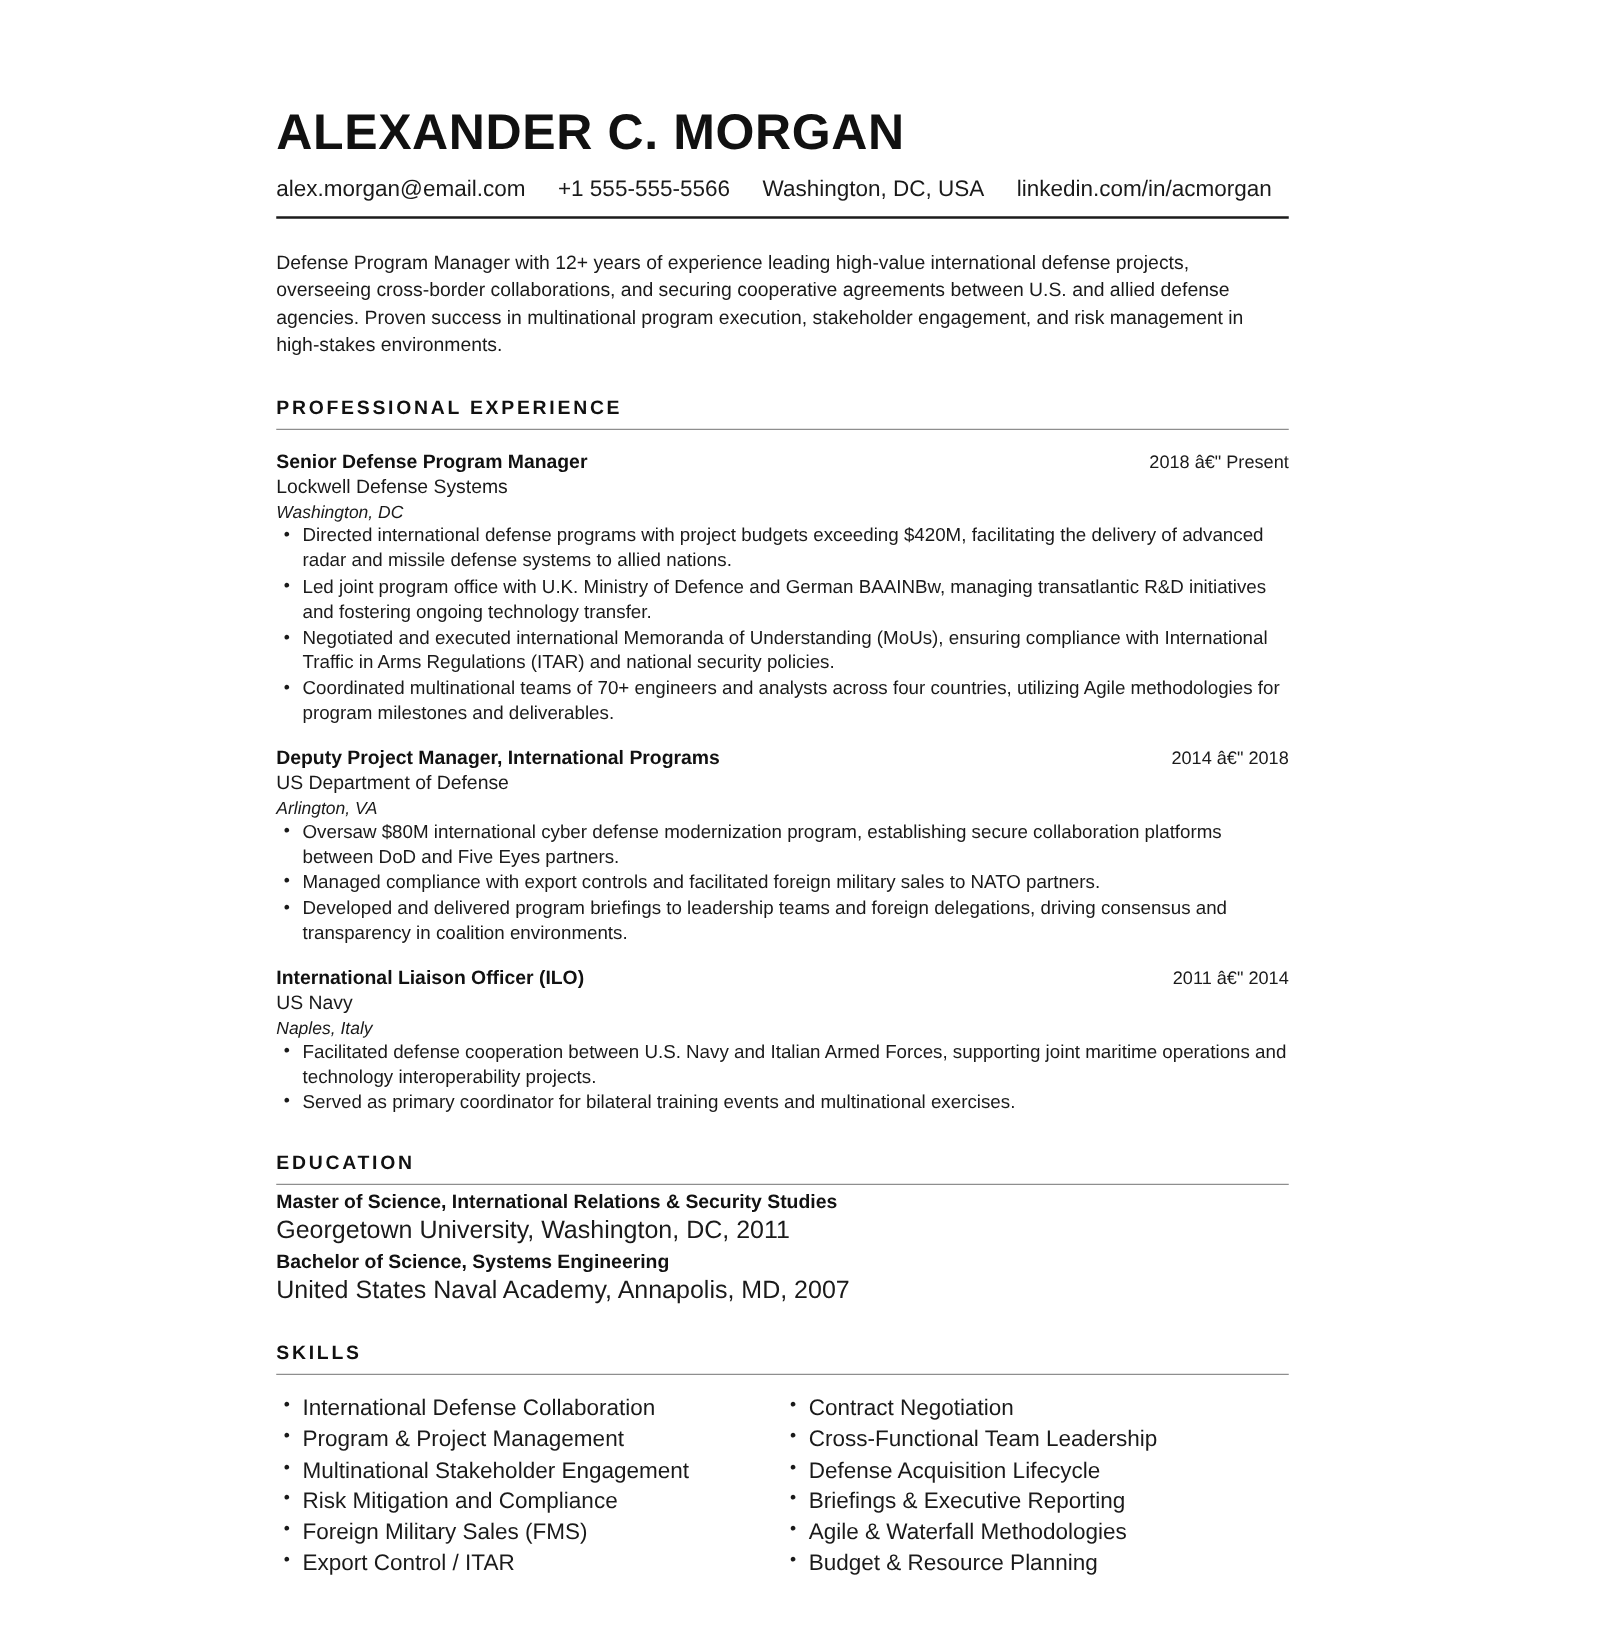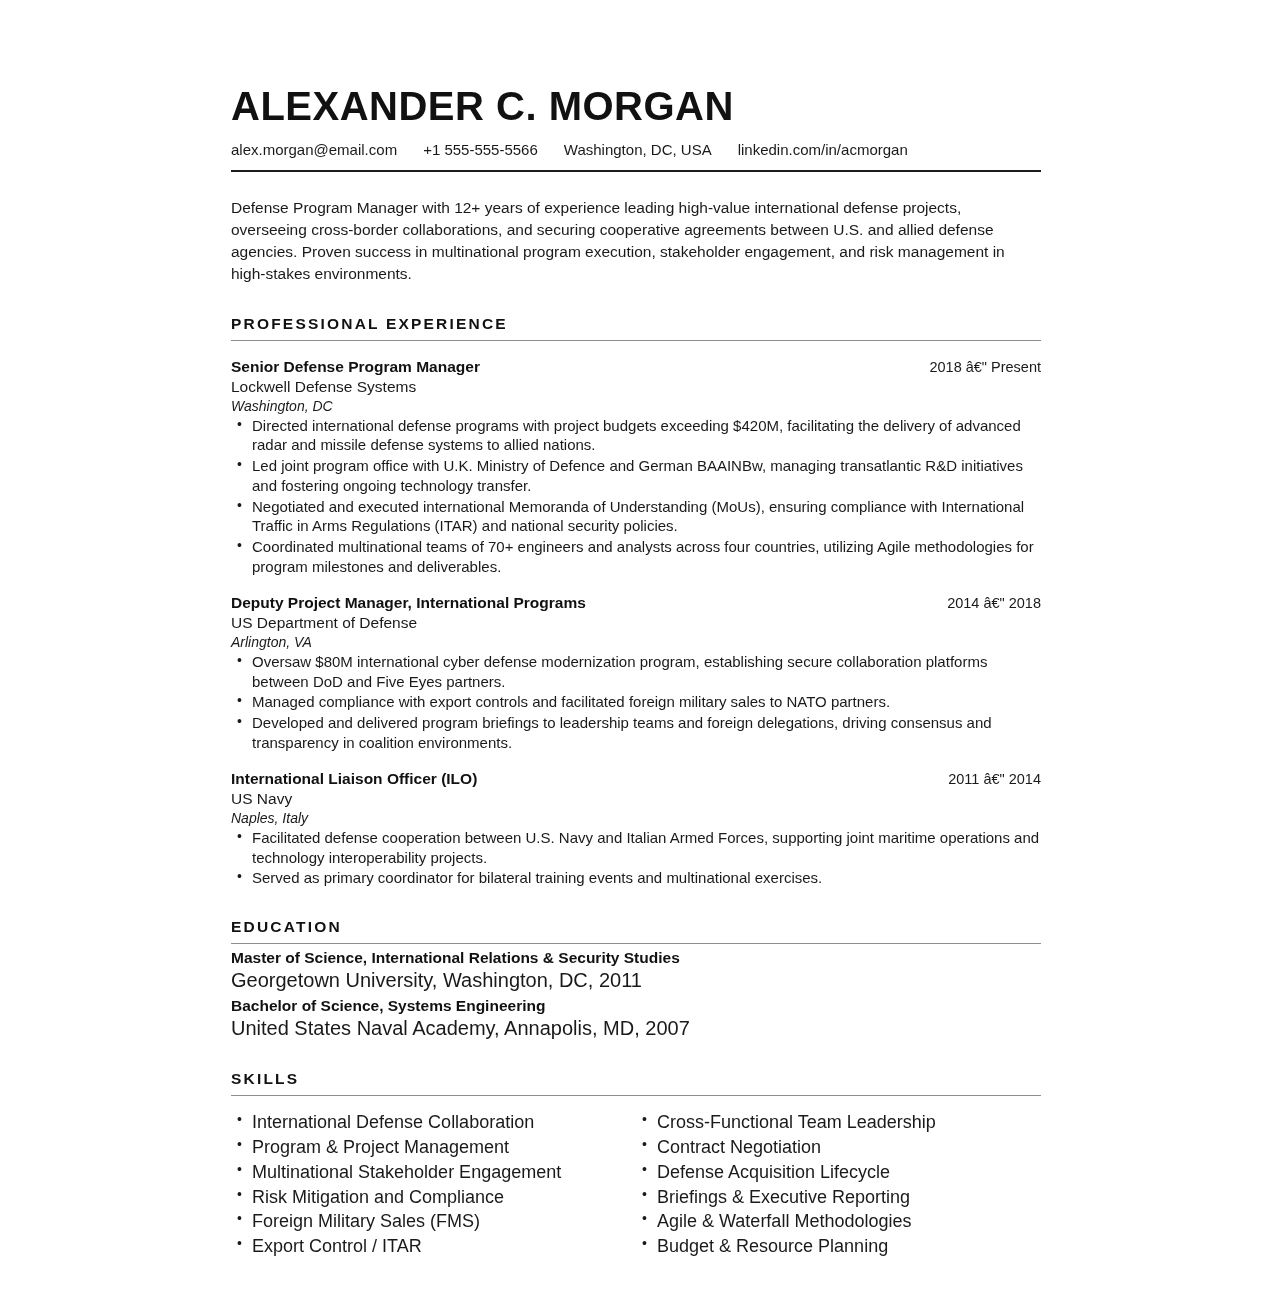--- a/index.html
+++ b/index.html
@@ -15,39 +15,39 @@
     overflow: hidden;
   }
   .page {
     position: relative;
     width: 1278px;
     height: 1300px;
     background: #ffffff;
   }
   .content {
     position: absolute;
-    left: 231px;
+    left: 221px;
     top: 0;
     width: 810px;
   }
 
   
   .header {
     padding-top: 84px;
   }
   .name {
     font-size: 40px;
     font-weight: bold;
     letter-spacing: 0.5px;
     line-height: 1.1;
     margin: 0 0 12px 0;
     color: #111111;
   }
   .contact-line {
-    font-size: 15px;
+    font-size: 18px;
     line-height: 1.3;
     color: #1a1a1a;
     white-space: nowrap;
   }
   .contact-item {
     display: inline-block;
   }
   .contact-gap {
     display: inline-block;
     width: 26px;
@@ -275,22 +275,22 @@
             <li>International Defense Collaboration</li>
             <li>Program &amp; Project Management</li>
             <li>Multinational Stakeholder Engagement</li>
             <li>Risk Mitigation and Compliance</li>
             <li>Foreign Military Sales (FMS)</li>
             <li>Export Control / ITAR</li>
           </ul>
         </div>
         <div class="skills-col">
           <ul>
+            <li>Contract Negotiation</li>
             <li>Cross-Functional Team Leadership</li>
-            <li>Contract Negotiation</li>
             <li>Defense Acquisition Lifecycle</li>
             <li>Briefings &amp; Executive Reporting</li>
             <li>Agile &amp; Waterfall Methodologies</li>
             <li>Budget &amp; Resource Planning</li>
           </ul>
         </div>
       </div>
     </div>
 
   </div>

